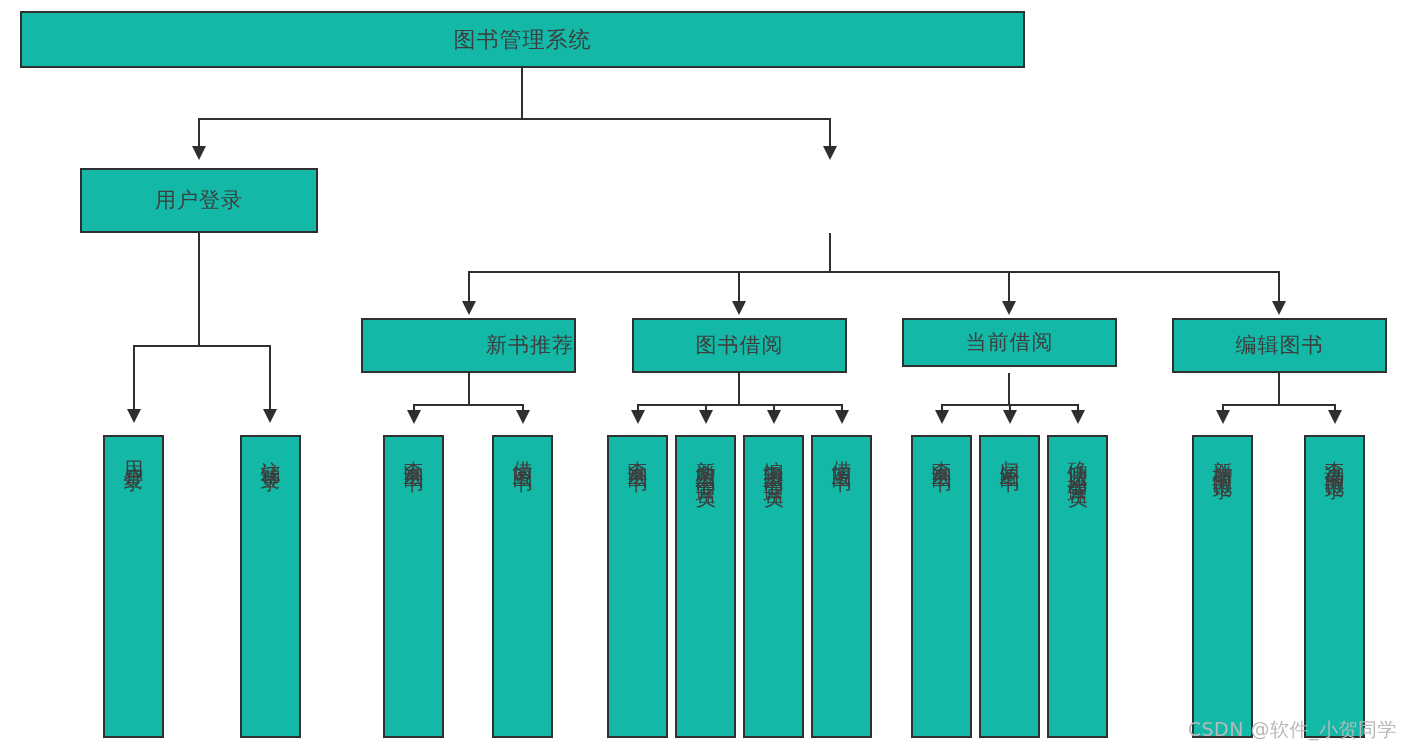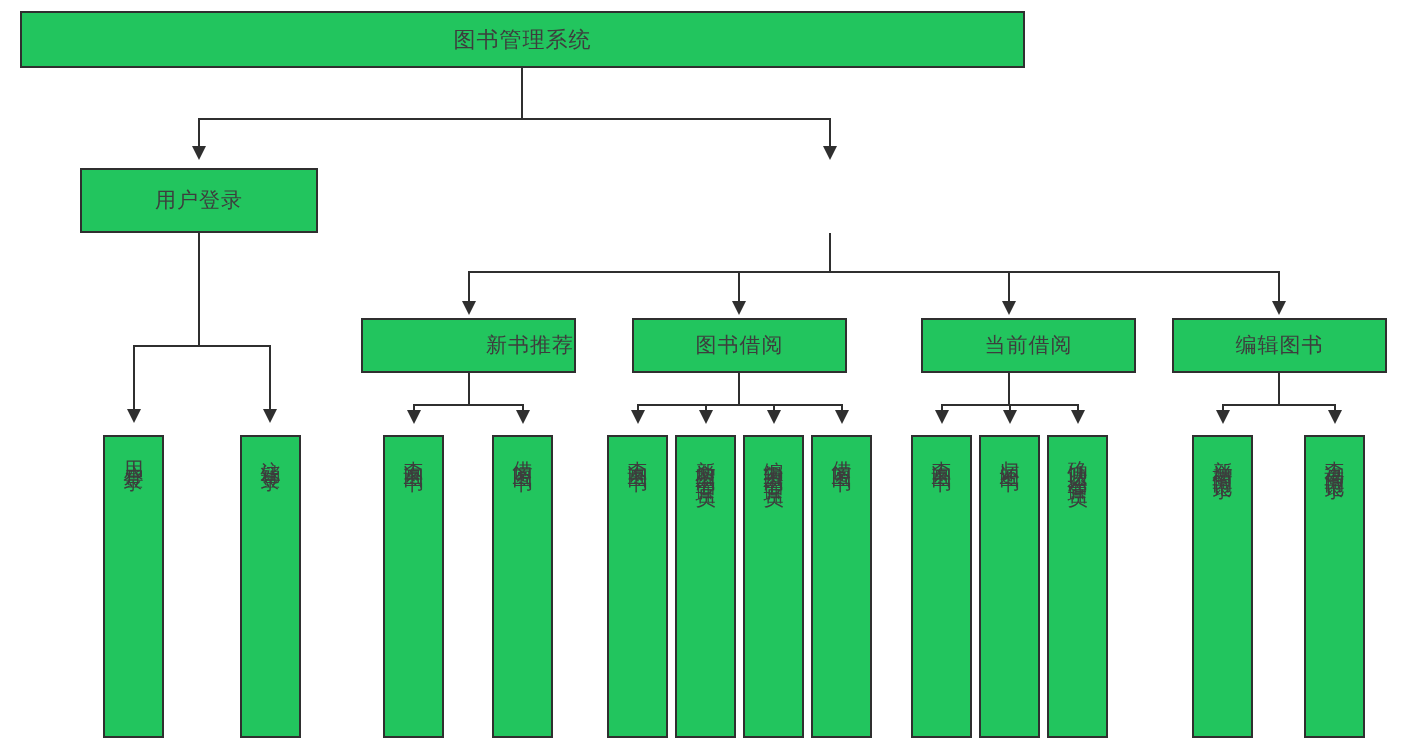--- a/index.html
+++ b/index.html
@@ -16,21 +16,21 @@
     position: relative;
     width: 1405px;
     height: 747px;
     background: #ffffff;
     overflow: hidden;
   }
   
   .node {
     position: absolute;
     box-sizing: border-box;
-    background: #22c55e;
+    background: #14b8a6;
     border: 2px solid #2f2f2f;
     display: flex;
     align-items: center;
     justify-content: center;
     z-index: 3;
   }
   .node .label {
     font-size: 21px;
     letter-spacing: 1px;
     color: #3d3d3d;
@@ -122,21 +122,21 @@
   <div class="arrow" style="left:1002px; top:301px;"></div>
   <div class="vline" style="left:1278px; top:271px; height:32px;"></div>
   <div class="arrow" style="left:1272px; top:301px;"></div>
 
   <div class="node" style="left:361px; top:318px; width:215px; height:55px;justify-content:flex-end;">
     <span class="label">新书推荐</span>
   </div>
   <div class="node" style="left:632px; top:318px; width:215px; height:55px;">
     <span class="label">图书借阅</span>
   </div>
-  <div class="node" style="left:902px; top:318px; width:215px; height:55px;margin-left:19px;">
+  <div class="node" style="left:902px; top:318px; width:215px; height:49px;">
     <span class="label">当前借阅</span>
   </div>
   <div class="node" style="left:1172px; top:318px; width:215px; height:55px;">
     <span class="label">编辑图书</span>
   </div>
 
   <div class="vline" style="left:468px; top:373px; height:33px;"></div>
   <div class="hline" style="left:413px; top:404px; width:110px;"></div>
   <div class="vline" style="left:413px; top:404px; height:8px;"></div>
   <div class="arrow" style="left:407px; top:410px;"></div>
@@ -207,14 +207,15 @@
     <span class="label">确认归还（管理员）</span>
   </div>
 
   <div class="node leaf" style="left:1192px; top:435px; width:61px; height:303px;">
     <span class="label">新增借阅记录</span>
   </div>
   <div class="node leaf" style="left:1304px; top:435px; width:61px; height:303px;">
     <span class="label">查询借阅记录</span>
   </div>
 
+  <div id="watermark">CSDN @软件_小贺同学</div>
 
 </div>
 
 </body></html>

